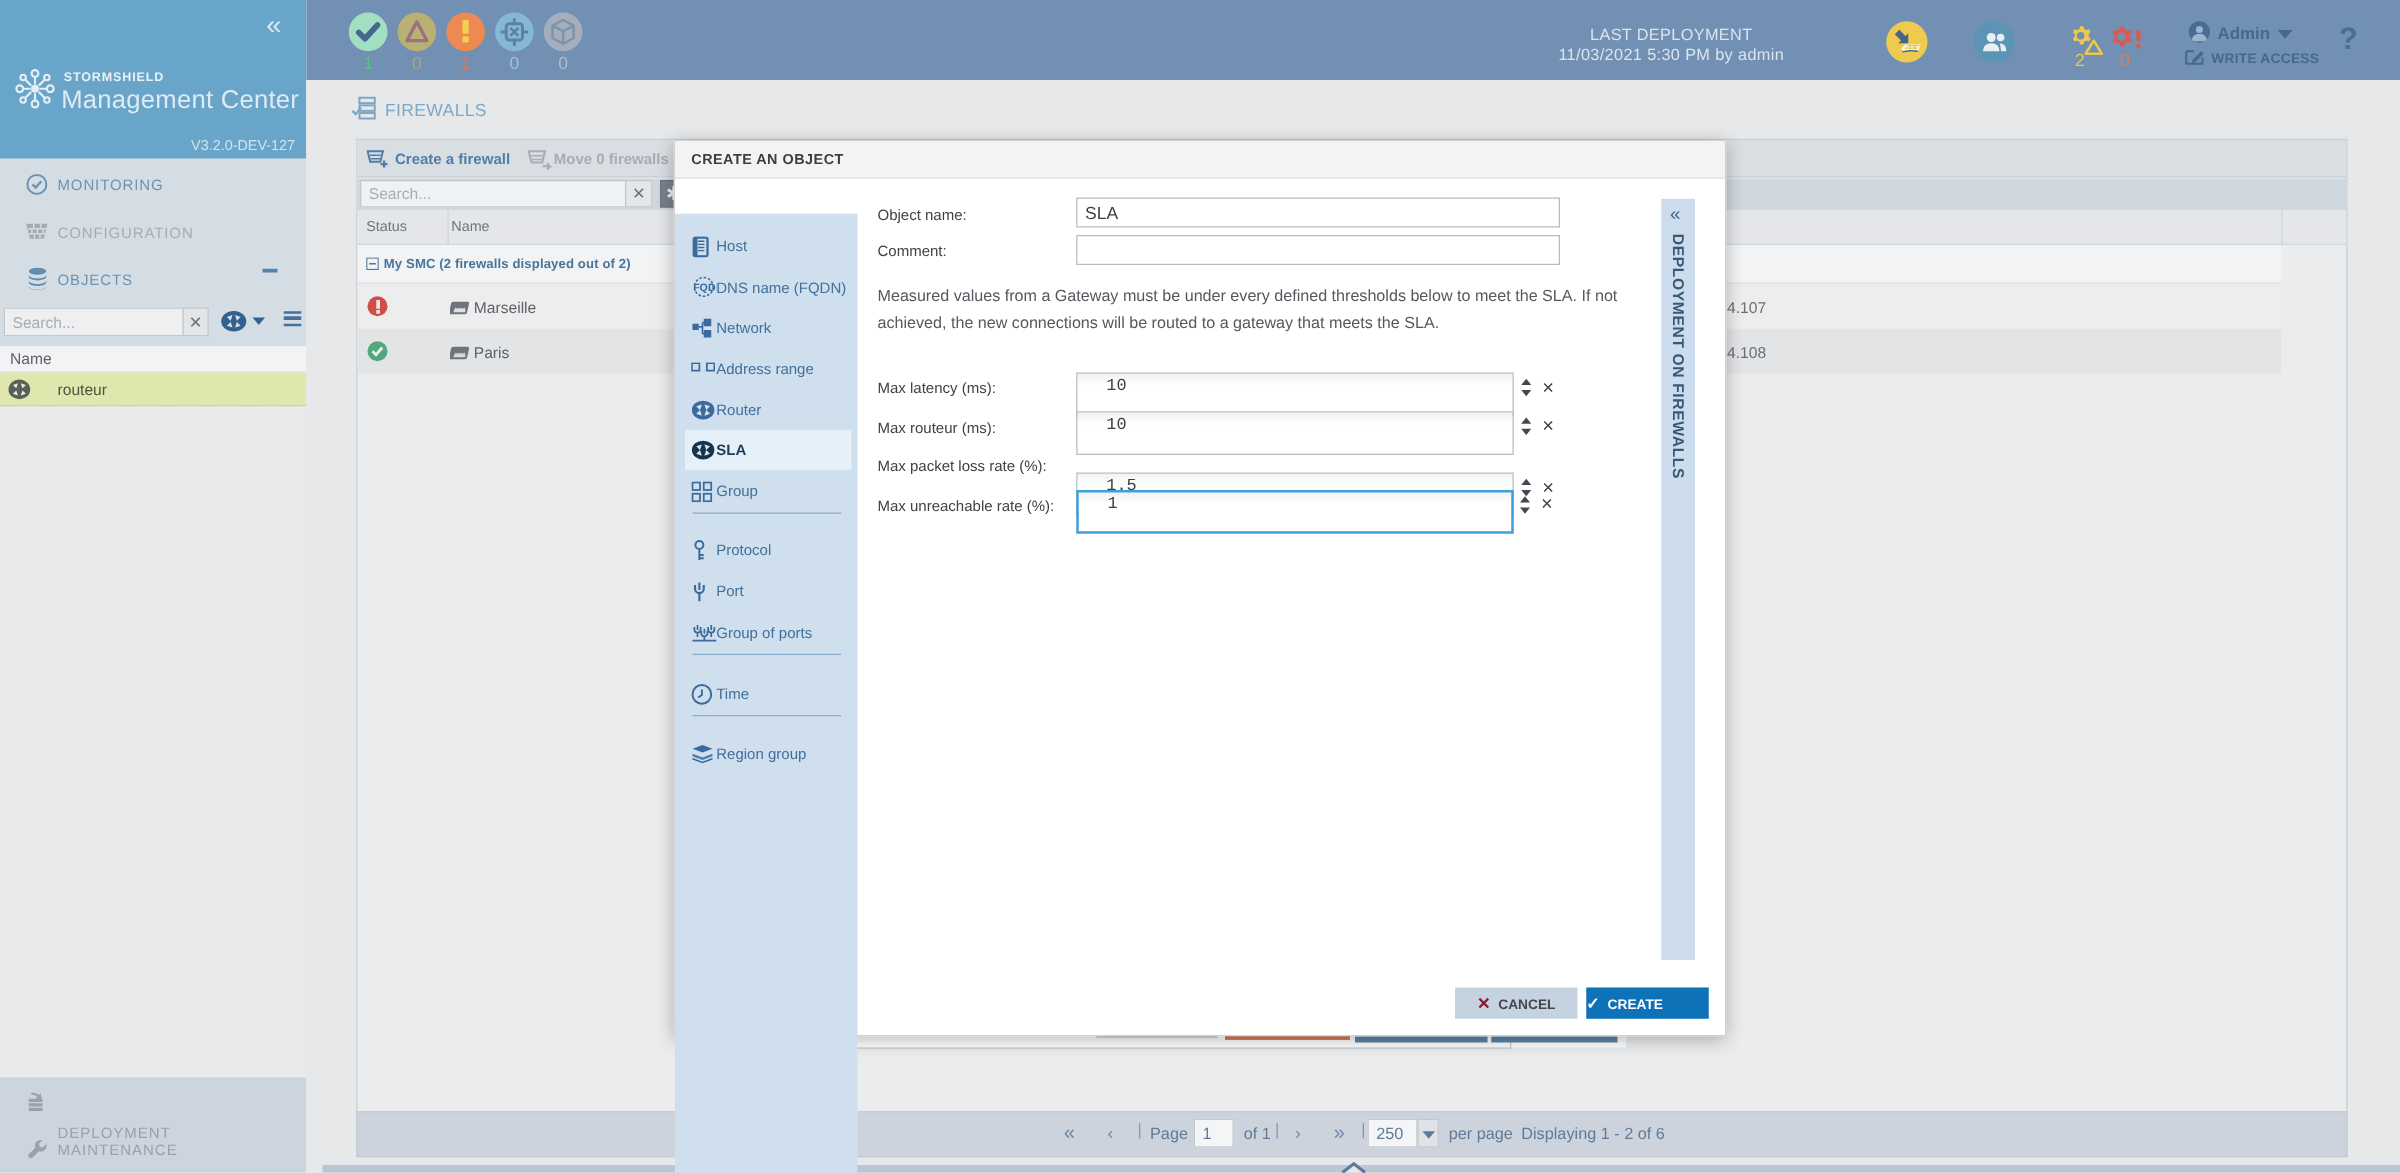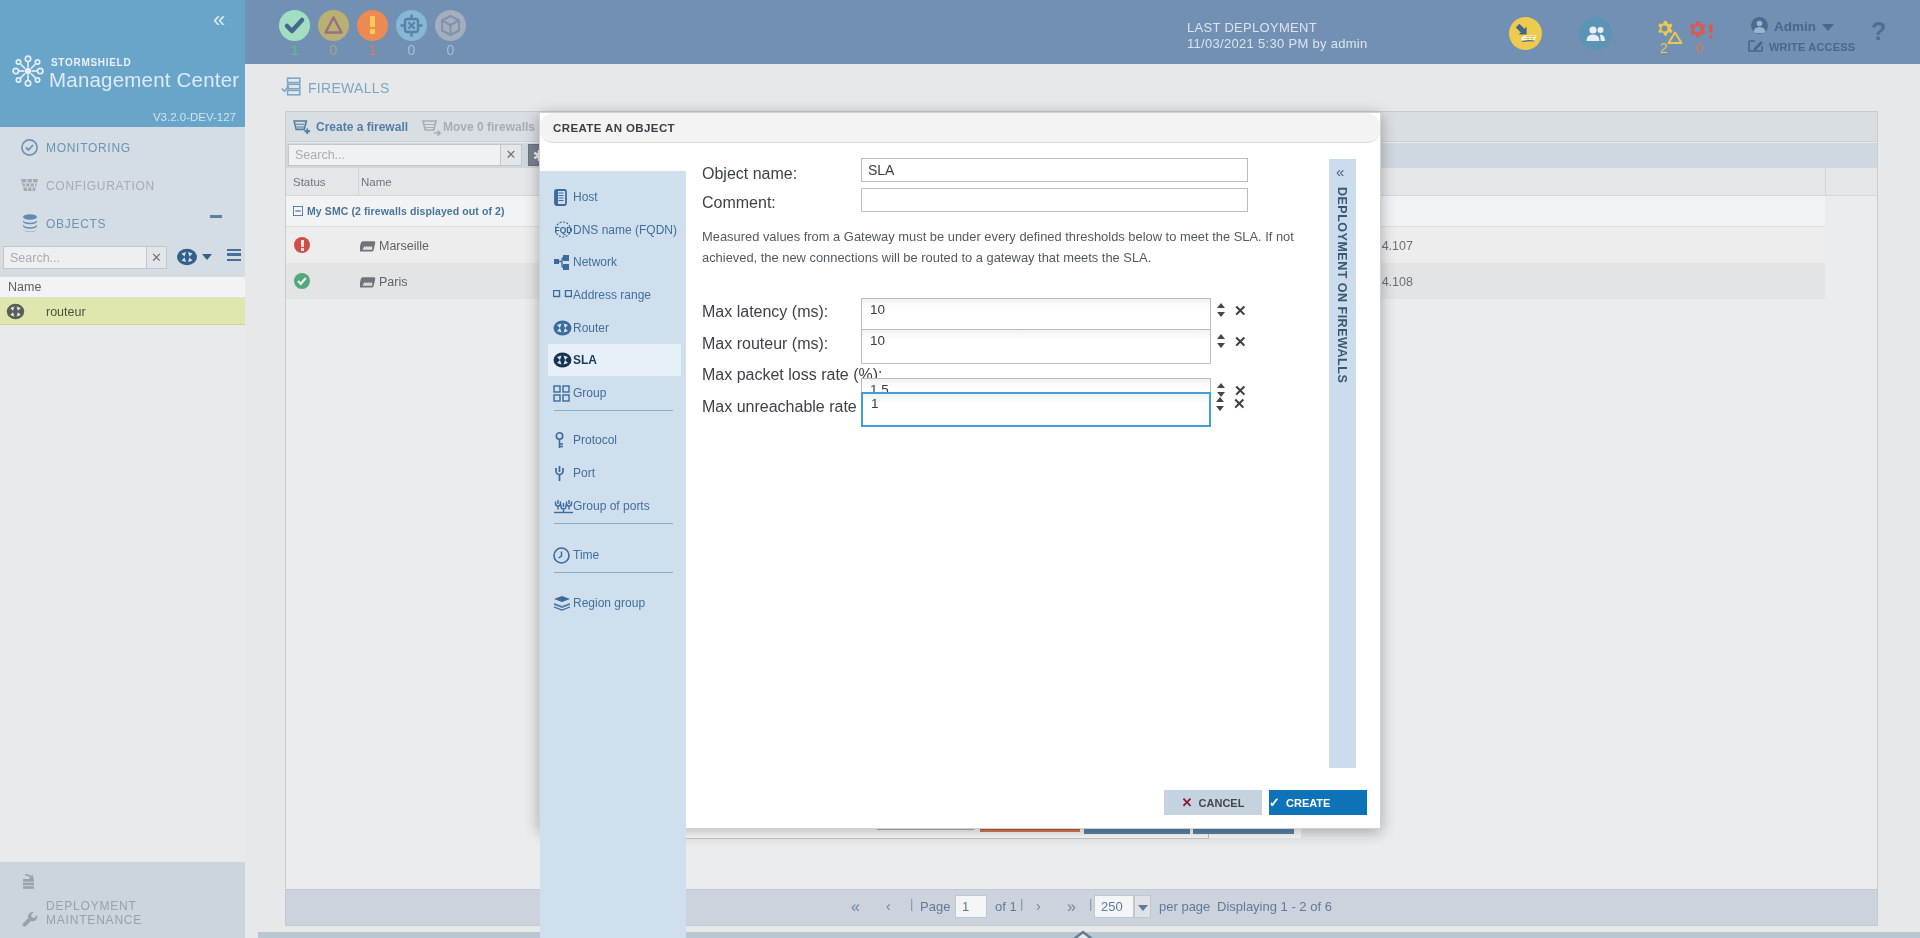--- a/index.html
+++ b/index.html
@@ -14,28 +14,28 @@
 #sidehead { left:0; top:0; width:245px; height:127px; background:#69a5c8; }
 #sidemenu { left:0; top:127px; width:245px; height:150px; background:#d5dde4; }
 .side-item { position:absolute; left:46px; font-size:12px; letter-spacing:0.7px; }
 #sidebottom { left:0; top:862px; width:245px; height:76px; background:#ccd5de; }
 
 #content { left:245px; top:64px; width:1675px; height:874px; background:#e7e8e9; }
 #panel { position:absolute; left:285px; top:111px; width:1593px; height:780px; border:1px solid #c9cdd1; border-bottom:none; background:#ebecee; }
 #pager { position:absolute; left:285px; top:889px; width:1593px; height:37px; background:#ccd3dc; border:1px solid #c2c9d2; color:#5f7b99; font-size:13px; }
 
 #modal { position:absolute; left:539px; top:112px; width:842px; height:717px; background:#fff; box-shadow:0 3px 14px rgba(0,0,0,0.3); border:1px solid #cfd2d5; }
-#modal-head { position:absolute; left:0; top:0; width:100%; height:30px; background:#f3f3f3; border-bottom:1px solid #dcdddf;border-radius:13px; }
+#modal-head { position:absolute; left:0; top:0; width:100%; height:30px; background:#f3f3f3; border-bottom:1px solid #dcdddf; }
 #modal-nav { position:absolute; left:0; top:30px; width:146px; height:876px; background:#cfdfee;margin-top:28px; }
 .nav-item { position:absolute; left:0; width:146px; height:32px; color:#41709c; font-size:12px; white-space:nowrap; }
 .nav-item .lbl { position:absolute; left:33px; top:9px; }
 .nav-sep { position:absolute; left:14px; width:119px; border-top:1px solid #8aabca; }
-.fld-lbl { position:absolute; left:162px; color:#3e4248; font-size:16px; }
+.fld-lbl { position:absolute; left:162px; color:#3e4248; font-size:12px; }
 .fld-in { position:absolute; background:#fff; border:1px solid #b7bdc3; font-size:14px; color:#3a3e43; }
-.spinfld { position:absolute; left:321px; width:350px; height:35px; border:1px solid #b7bdc3; background:linear-gradient(#f1f2f3, #fff 30%); font-size:13.5px; color:#3a3e43; line-height:21px; padding-left:8px; }
+.spinfld { position:absolute; left:321px; width:350px; height:35px; border:1px solid #b7bdc3; background:linear-gradient(#f1f2f3, #fff 30%); font-size:13.5px; color:#3a3e43; line-height:21px; padding-left:23px;font-family:Liberation Mono, monospace; }
 .spinfld.foc { border:2px solid #3da0da; line-height:19px; }
 .sp { position:absolute; left:351px; top:0; width:17px; height:22px; }
 .foc .sp { left:349px; top:-1px; }
 .sp::before { content:""; position:absolute; left:4px; top:4px; border-left:4.5px solid transparent; border-right:4.5px solid transparent; border-bottom:5.5px solid #43484e; }
 .sp::after { content:""; position:absolute; left:4px; bottom:4px; border-left:4.5px solid transparent; border-right:4.5px solid transparent; border-top:5.5px solid #43484e; }
 .cl { position:absolute; left:372px; top:1px; font-style:normal; color:#3e4248; font-size:15px; font-weight:bold; }
 .foc .cl { left:370px; top:0; }
 .nav-ic { position:absolute; left:13px; top:8px; }
 </style>
 </head>
@@ -72,21 +72,21 @@
   <div class="stat-circle" style="left:190px;background:#a4aebd;">
     <svg width="31" height="31" viewBox="0 0 31 31">
         <g stroke="#7d94ad" stroke-width="2" fill="none" stroke-linejoin="round">
           <path d="M15.5 6 L24 10.5 V20.5 L15.5 25 L7 20.5 V10.5 Z"></path>
           <path d="M7 10.5 L15.5 15 L24 10.5 M15.5 15 V25"></path>
         </g>
       </svg>
   </div>
   <div class="stat-num" style="left:190px;color:#aebccd;">0</div>
 
-  <div style="position:absolute;right:433px;top:20px;width:300px;text-align:left;color:#dce4ed;font-size:13px;letter-spacing:0.3px;line-height:16px;">LAST DEPLOYMENT<br>11/03/2021 5:30 PM by admin</div>
+  <div style="position:absolute;right:433px;top:20px;width:300px;text-align:center;color:#dce4ed;font-size:13px;letter-spacing:0.3px;line-height:16px;">LAST DEPLOYMENT<br>11/03/2021 5:30 PM by admin</div>
 
   <div style="position:absolute;left:1264px;top:17px;width:33px;height:33px;border-radius:50%;background:#eeca4e;">
     <svg width="33" height="33" viewBox="0 0 33 33">
       <path d="M6 6 h8 l-2.2 2.2 5 5 -3.6 3.6 -5 -5 L6 14 Z" fill="#44668c" transform="rotate(180 11.8 11.8)"></path>
       <path d="M12 21.5 l3.5 -3 h12 l-2 5.5 h-12 Z" fill="#fdfbf5"></path>
       <path d="M13 24.5 q6 -1.5 12.5 -0.5" stroke="#44668c" stroke-width="1.2" fill="none"></path>
       <path d="M16.5 19.5 h10 M14.5 21.5 h10.5 M19 18.5 v4.5 M23 18.5 v4.5" stroke="#e8c53f" stroke-width="0.9"></path>
     </svg>
   </div>
 

